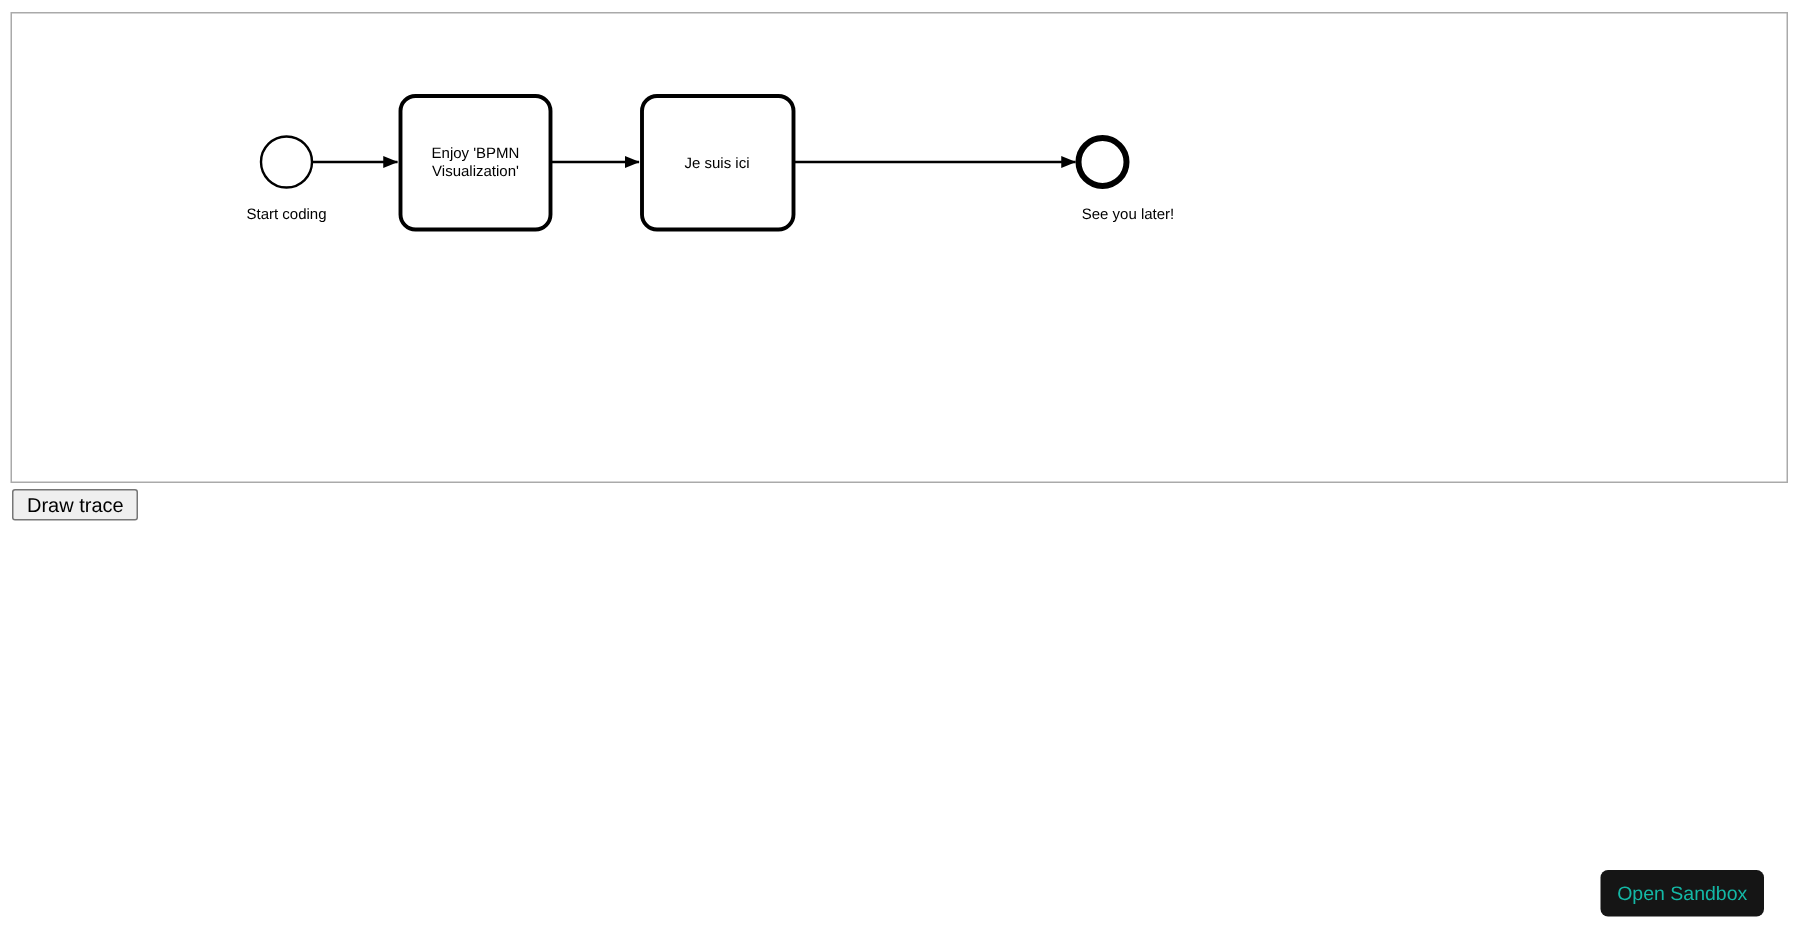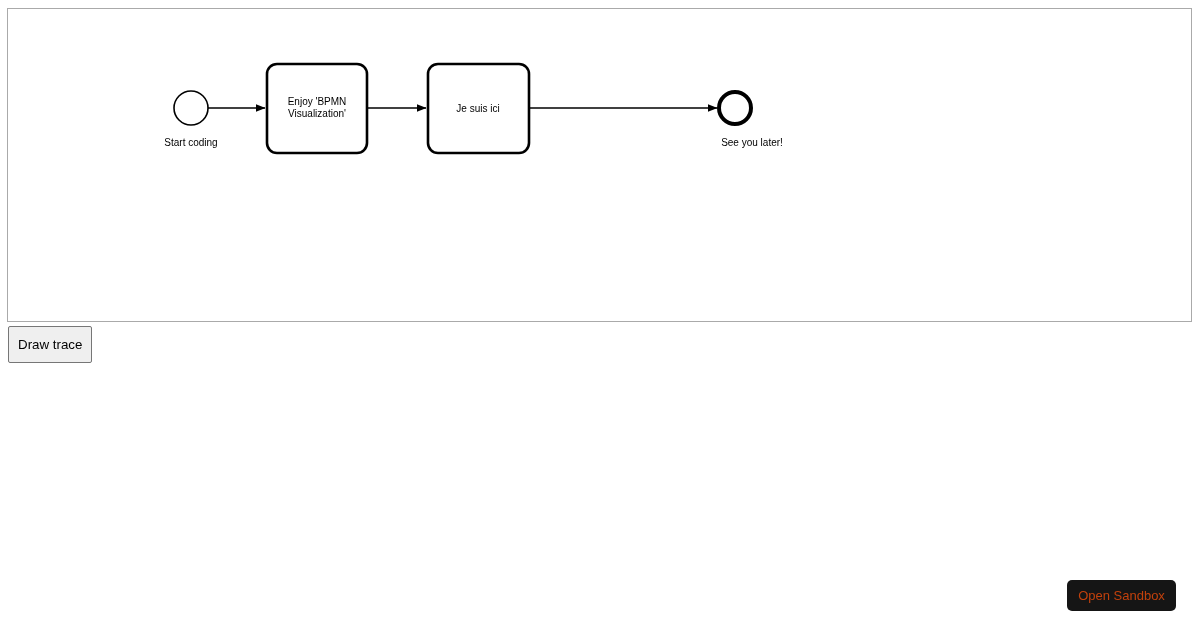--- a/index.html
+++ b/index.html
@@ -44,21 +44,21 @@
     font-size: 10px;
     fill: #000000;
   }
 
   
   #draw-trace-button {
     position: absolute;
     left: 8px;
     top: 326px;
     margin: 0;
-    padding: 10px 9px;
+    padding: 2px 9px;
     font-family: "Liberation Sans", sans-serif;
     font-size: 13.33px;
     line-height: normal;
     color: #000000;
     background: #efefef;
     border: 1px solid #767676;
     border-radius: 2px;
     cursor: pointer;
   }
 
@@ -67,21 +67,21 @@
     position: absolute;
     left: 1067px;
     top: 580px;
     width: 109px;
     height: 31px;
     display: flex;
     align-items: center;
     justify-content: center;
     box-sizing: border-box;
     background: #151515;
-    color: #c2410c;
+    color: #14b8a6;
     border: none;
     border-radius: 5px;
     font-family: "Liberation Sans", sans-serif;
     font-size: 13px;
     cursor: pointer;
     text-decoration: none;
   }
 </style>
 </head>
 <body>

